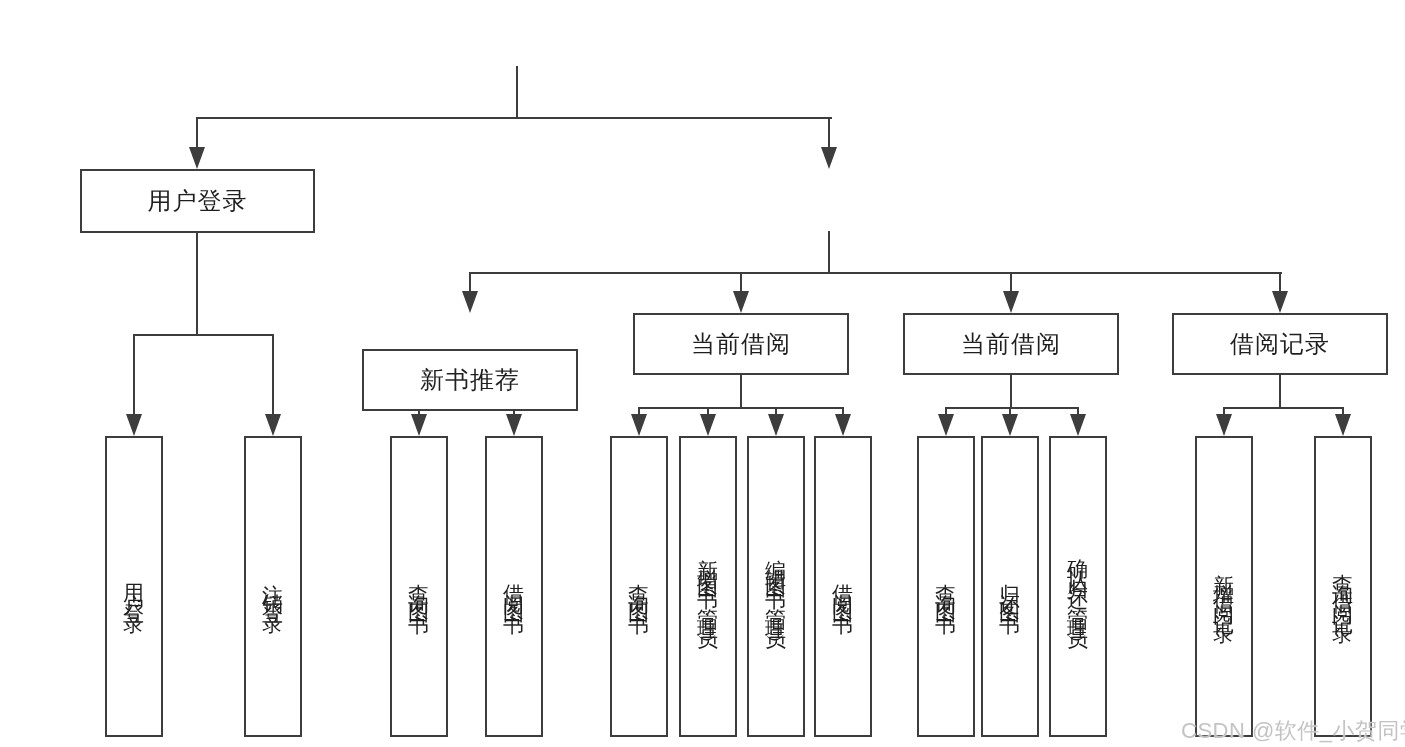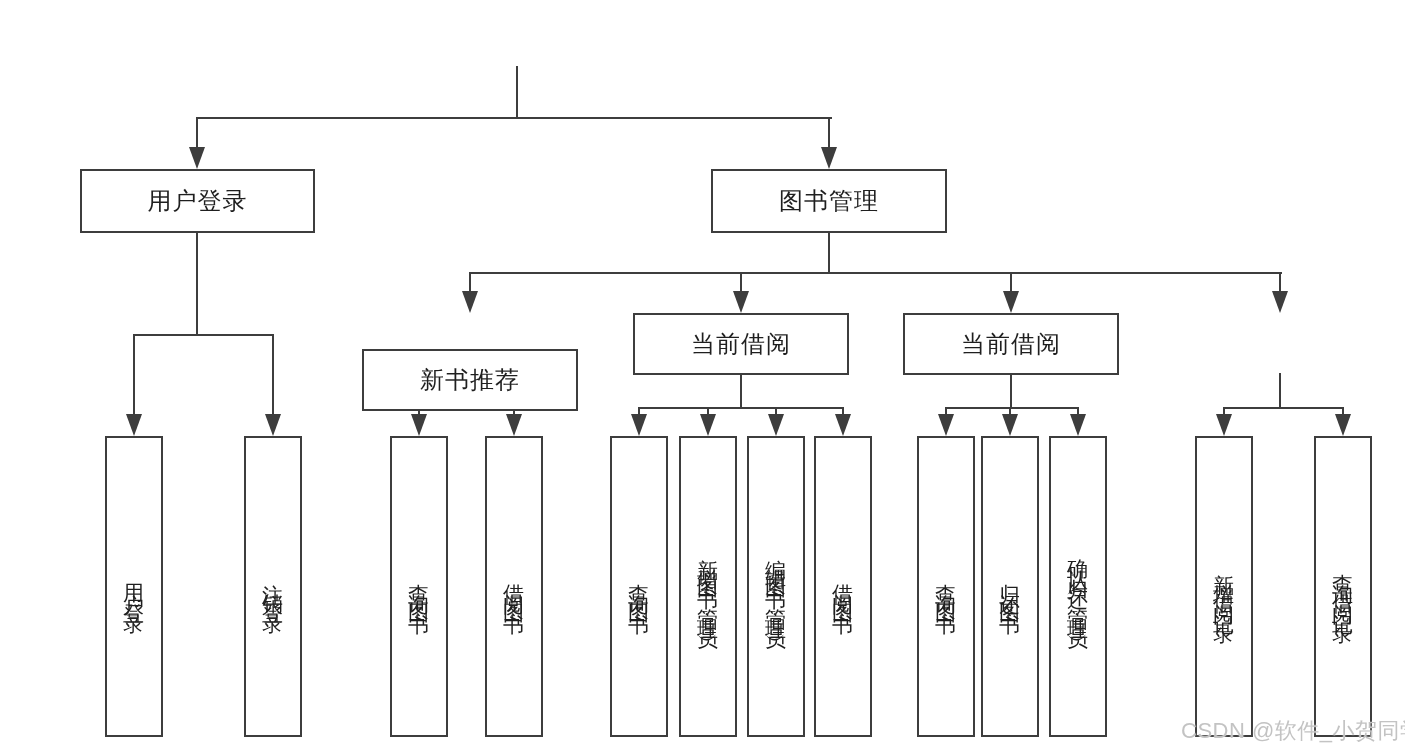--- a/index.html
+++ b/index.html
@@ -77,23 +77,20 @@
   <div class="vline" style="left:516px; top:66px; height:53px;"></div>
   <div class="hline" style="left:196px; top:117px; width:636px;"></div>
   <div class="vline" style="left:196px; top:117px; height:31px;"></div>
   <div class="arrow-down" style="left:189px; top:147px;"></div>
   <div class="vline" style="left:828px; top:117px; height:31px;"></div>
   <div class="arrow-down" style="left:821px; top:147px;"></div>
 
   <div class="hbox" style="left:80px; top:169px; width:235px; height:64px;">
     <span>用户登录</span>
   </div>
-  <div class="hbox" style="left:711px; top:169px; width:236px; height:64px;">
-    <span>图书管理</span>
-  </div>
 
   <div class="vline" style="left:196px; top:231px; height:105px;"></div>
   <div class="hline" style="left:133px; top:334px; width:141px;"></div>
   <div class="vline" style="left:133px; top:334px; height:81px;"></div>
   <div class="arrow-down" style="left:126px; top:414px;"></div>
   <div class="vline" style="left:272px; top:334px; height:81px;"></div>
   <div class="arrow-down" style="left:265px; top:414px;"></div>
 
   <div class="vline" style="left:828px; top:231px; height:43px;"></div>
   <div class="hline" style="left:469px; top:272px; width:813px;"></div>
@@ -108,20 +105,23 @@
 
   <div class="hbox" style="left:362px; top:313px; width:216px; height:62px;margin-top:36px;">
     <span>新书推荐</span>
   </div>
   <div class="hbox" style="left:633px; top:313px; width:216px; height:62px;">
     <span>当前借阅</span>
   </div>
   <div class="hbox" style="left:903px; top:313px; width:216px; height:62px;">
     <span>当前借阅</span>
   </div>
+  <div class="hbox" style="left:1172px; top:313px; width:216px; height:62px;">
+    <span>借阅记录</span>
+  </div>
 
   <div class="vline" style="left:469px; top:373px; height:36px;"></div>
   <div class="vline" style="left:740px; top:373px; height:36px;"></div>
   <div class="vline" style="left:1010px; top:373px; height:36px;"></div>
   <div class="vline" style="left:1279px; top:373px; height:36px;"></div>
 
   <div class="hline" style="left:418px; top:407px; width:97px;"></div>
   <div class="hline" style="left:638px; top:407px; width:206px;"></div>
   <div class="hline" style="left:945px; top:407px; width:134px;"></div>
   <div class="hline" style="left:1223px; top:407px; width:121px;"></div>

